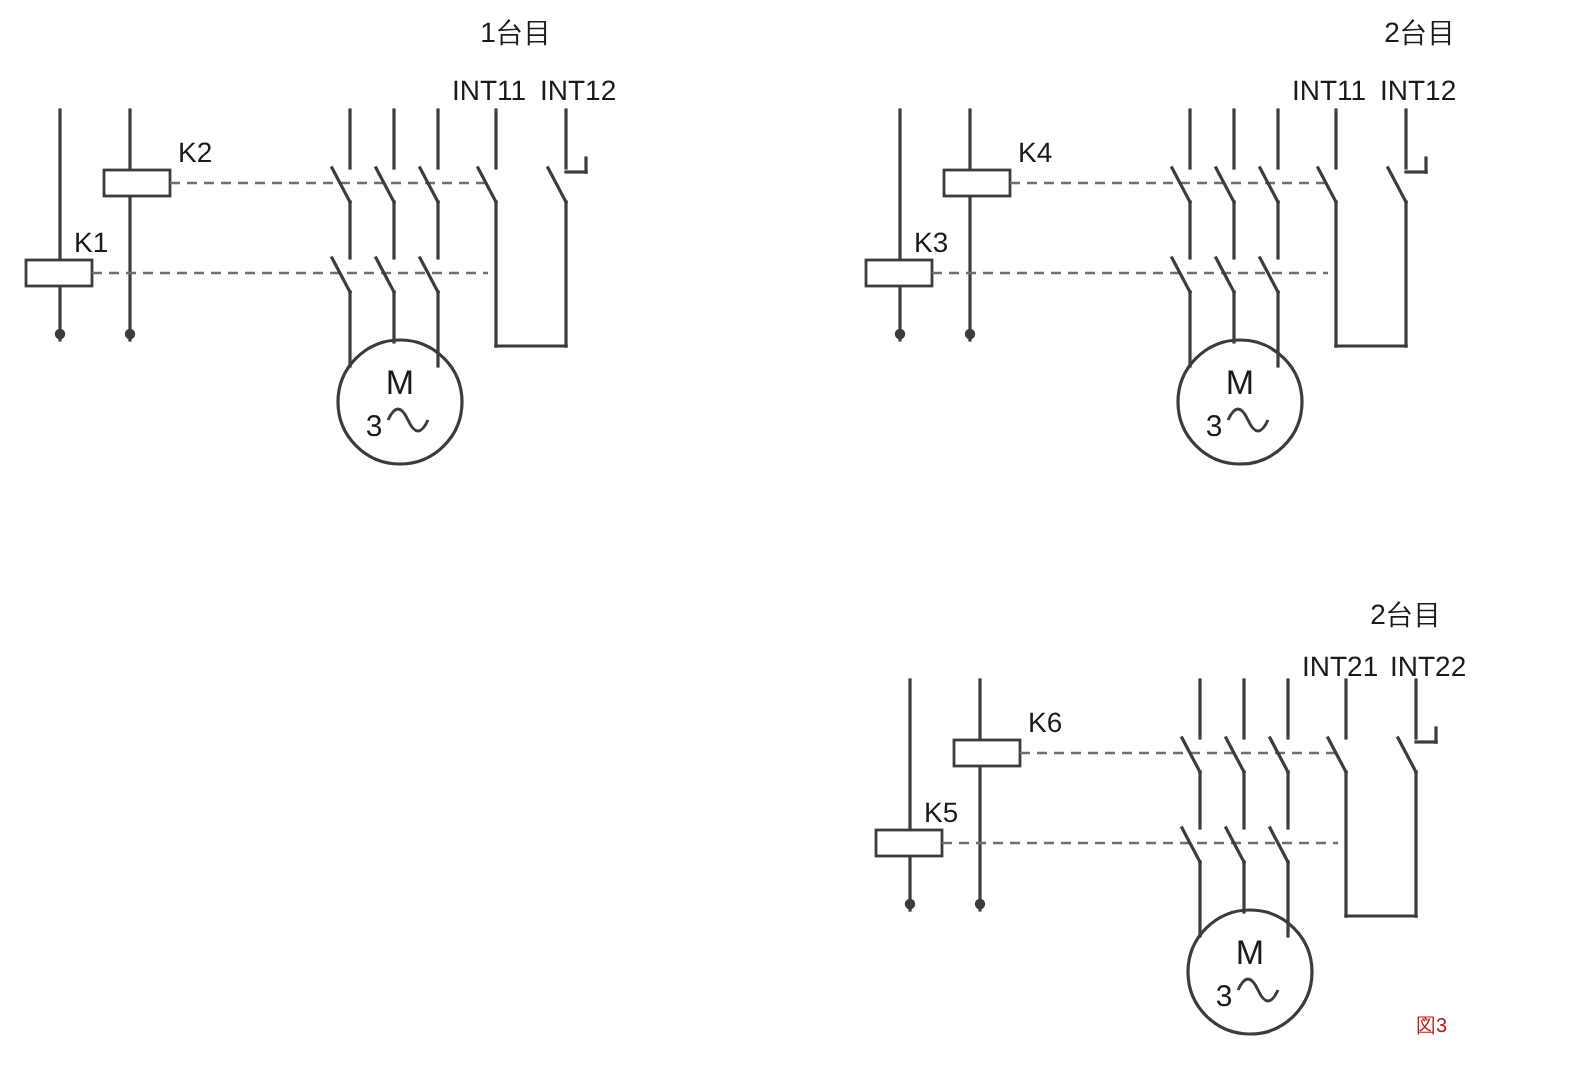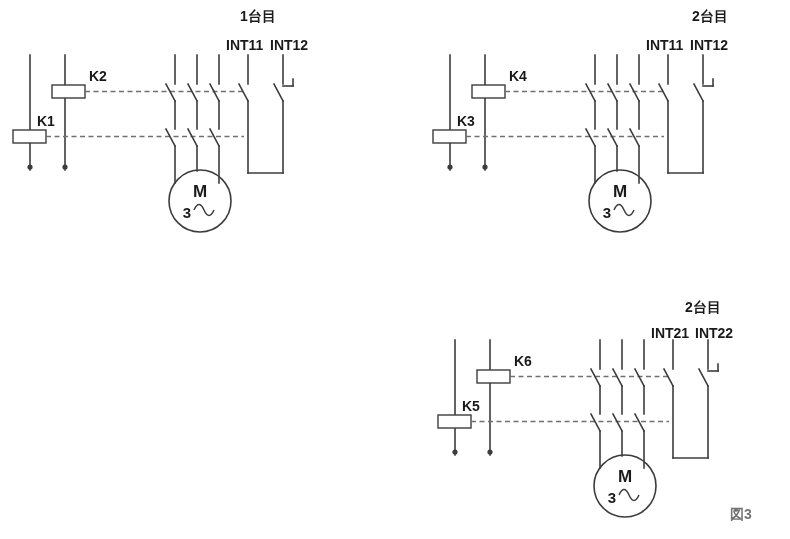--- a/index.html
+++ b/index.html
@@ -7,36 +7,35 @@
     padding: 0;
     background: #ffffff;
   }
   .canvas {
     position: relative;
     width: 790px;
     height: 539px;
     background: #ffffff;
     font-family: "Liberation Sans", sans-serif;
     overflow: hidden;
-    font-weight: bold;
   }
   svg {
     position: absolute;
     left: 0;
     top: 0;
   }
   svg text {
     font-family: "Liberation Sans", "DejaVu Sans", sans-serif;
   }
   .caption {
     position: absolute;
-    left: 730px;
+    left: 708px;
     top: 506px;
-    font-size: 14px;
-    color: #737373;
+    font-size: 10px;
+    color: #b91c1c;
   }
 </style>
 </head>
 <body>
 
 <div class="canvas">
   <svg id="diagram-svg" width="790" height="539" viewBox="0 0 790 539">
       <g transform="translate(0,0)">
         <text x="258" y="21" text-anchor="middle" font-size="14" fill="#1a1a1a">1台目</text>
         <text x="226" y="50" text-anchor="start" font-size="14" fill="#1a1a1a">INT11</text>

